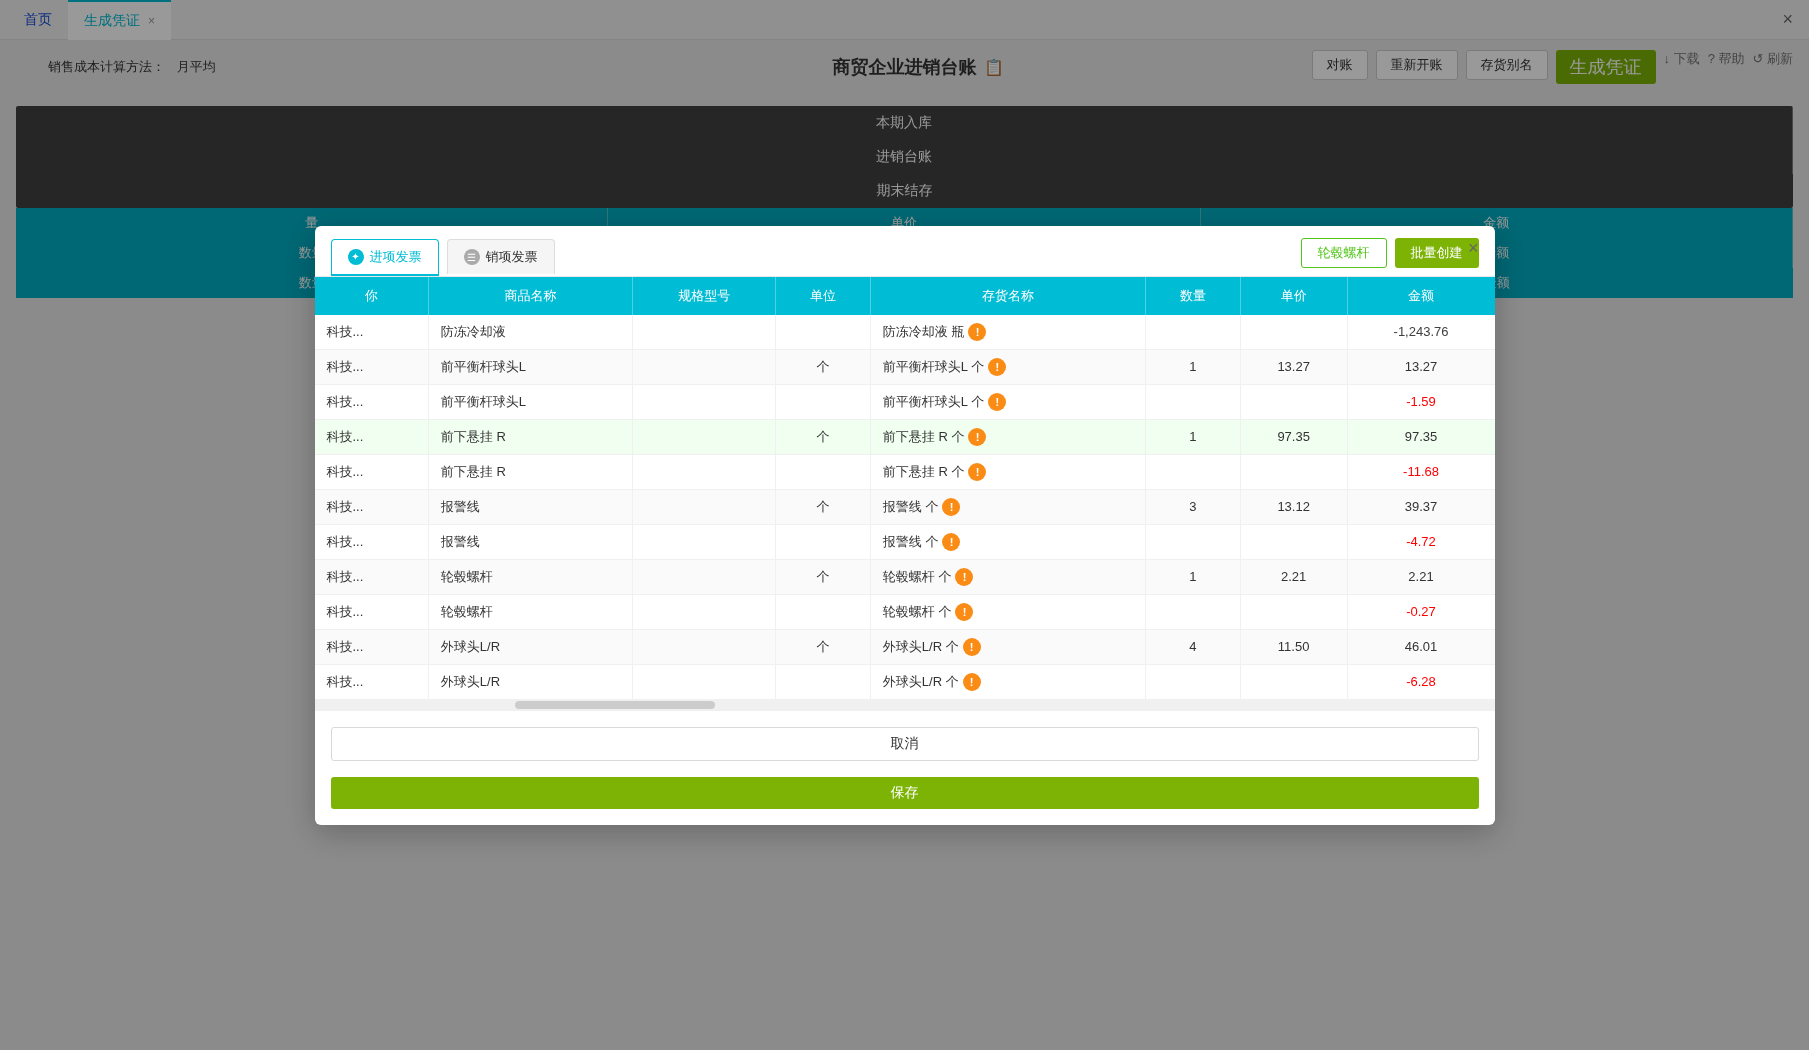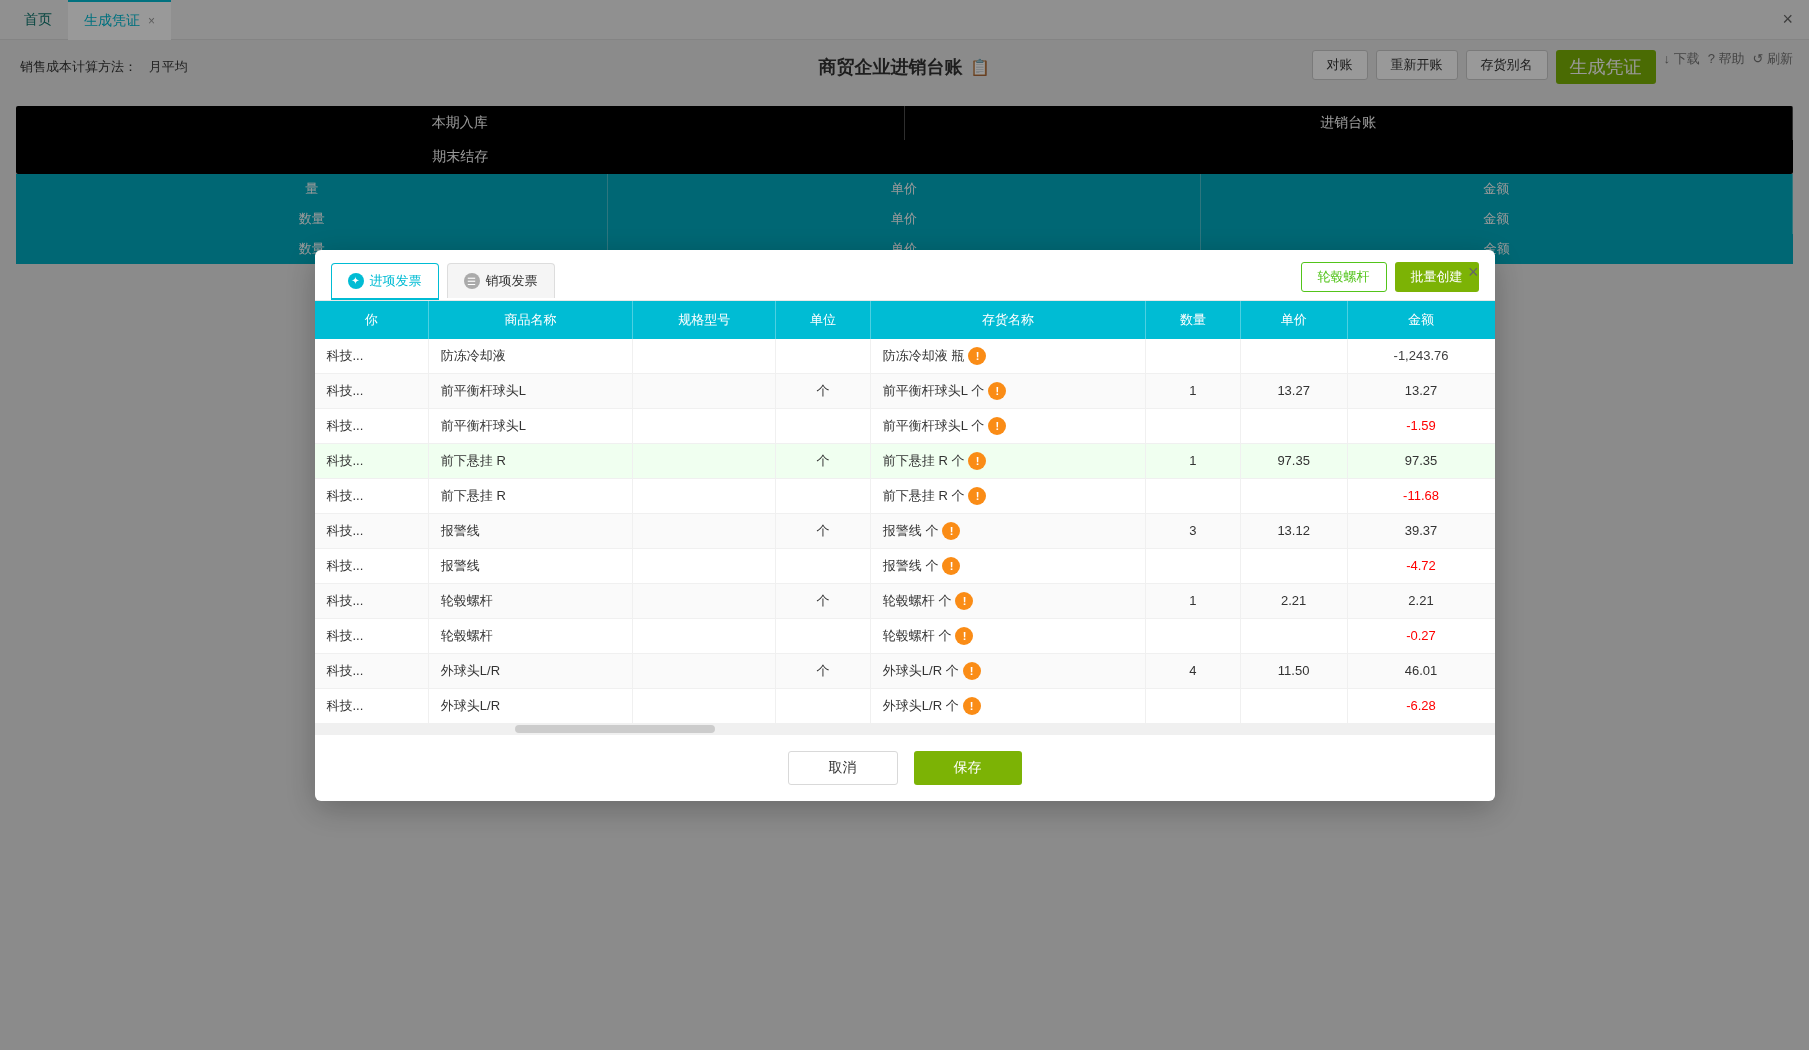--- a/index.html
+++ b/index.html
@@ -22,21 +22,21 @@
       padding: 0 8px;
       position: relative;
     }
     .tab-item {
       display: flex;
       align-items: center;
       padding: 0 16px;
       height: 40px;
       font-size: 14px;
       cursor: pointer;
-      color: #0f766e;
+      color: #1d4ed8;
     }
     .tab-item.active {
       background: #fff;
       border-top: 2px solid #00bcd4;
       color: #00bcd4;
       font-weight: 500;
     }
     .tab-close {
       margin-left: 8px;
       color: #999;
@@ -49,20 +49,21 @@
       font-size: 18px;
       color: #666;
       cursor: pointer;
     }
 
     
     .main-toolbar {
       display: flex;
       align-items: center;
       margin-bottom: 12px;
+      margin-left: 28px;
     }
     .cost-method {
       color: #333;
       font-size: 13px;
     }
     .cost-method span {
       color: #333;
       margin-left: 4px;
     }
     .page-title-center {
@@ -110,24 +111,24 @@
       color: #737373;
       cursor: pointer;
       font-size: 13px;
       display: flex;
       align-items: center;
       gap: 4px;
     }
 
     
     .header-table {
-      background: #000000;
+      background: #404040;
       color: #fff;
       display: grid;
-      grid-template-columns: 1fr 1fr;
+      grid-template-columns: 1fr;
       border-radius: 2px;
       overflow: hidden;
     }
     .header-group {
       text-align: center;
       padding: 8px;
       border-right: 1px solid rgba(255,255,255,0.3);
       font-size: 14px;
       font-weight: 500;
     }
@@ -314,20 +315,21 @@
       border-radius: 4px;
     }
 
     
     .modal-footer {
       display: flex;
       justify-content: center;
       gap: 16px;
       padding: 16px;
       border-top: 1px solid #f0f0f0;
+      flex-direction: column;
     }
     .btn-cancel {
       background: #fff;
       color: #333;
       border: 1px solid #d9d9d9;
       padding: 7px 40px;
       border-radius: 3px;
       cursor: pointer;
       font-size: 14px;
     }

